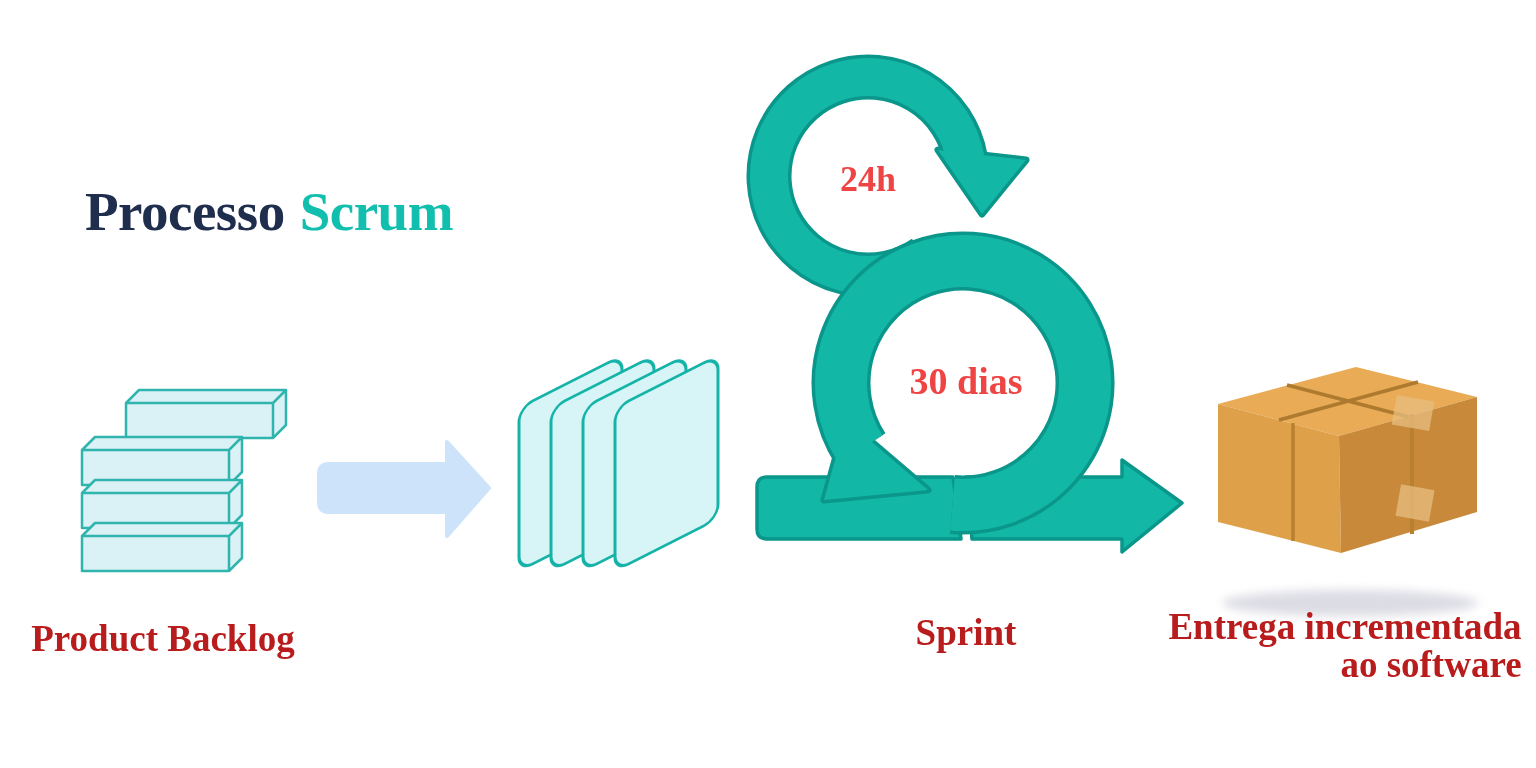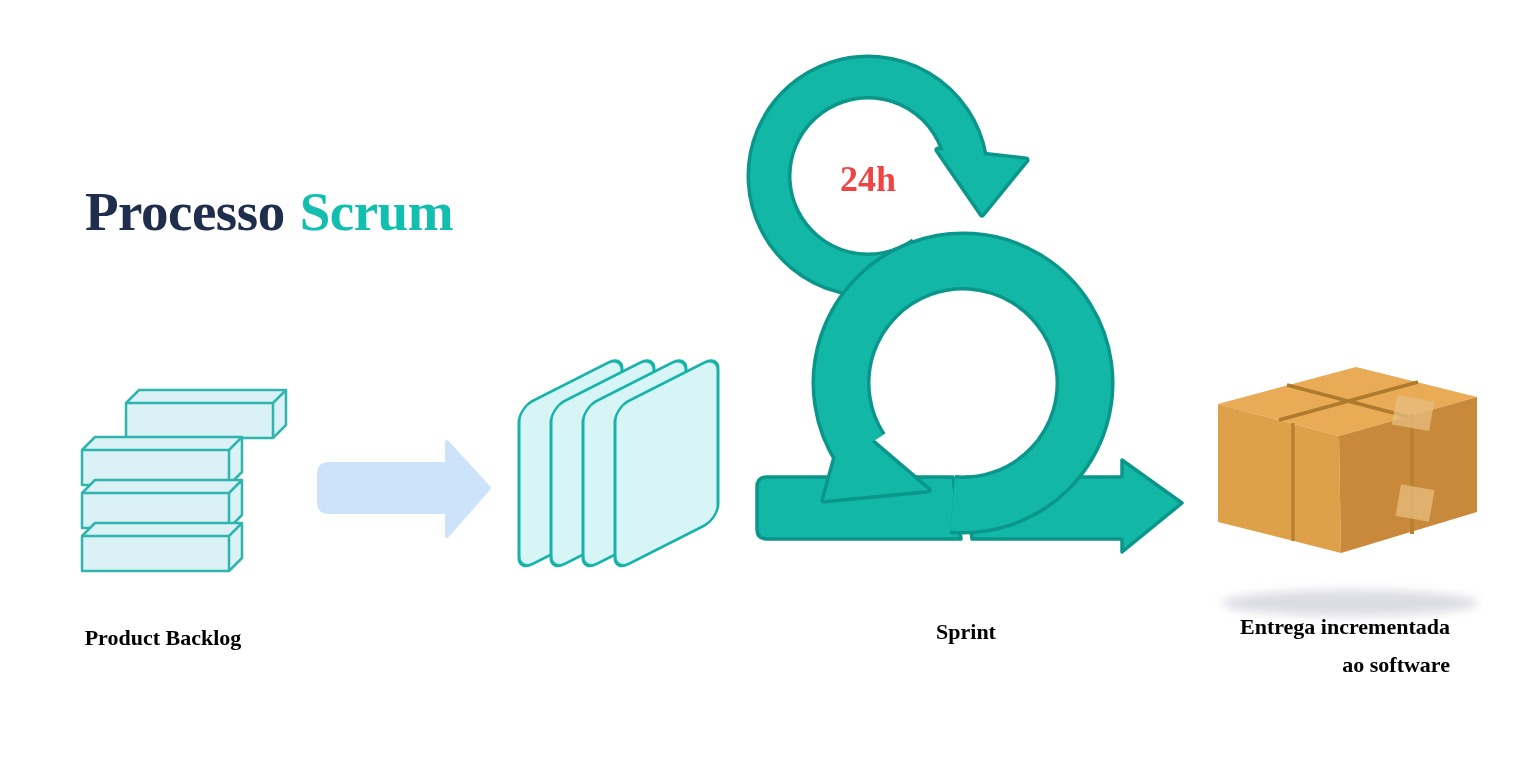--- a/index.html
+++ b/index.html
@@ -22,21 +22,21 @@
 
   .loop-label{
     position:absolute;transform:translate(-50%,-50%);
     color:#ef4444;font-weight:700;white-space:nowrap;
   }
   .loop-label.small{left:868px;top:179px;font-size:36px;}
   .loop-label.large{left:966px;top:381px;font-size:38px;}
 
   .cap{
     position:absolute;transform:translate(-50%,-50%);
-    color:#000000;font-size:22px;font-weight:600;white-space:nowrap;
+    color:#b91c1c;font-size:37px;font-weight:600;white-space:nowrap;
   }
   .cap.product{left:163px;top:638px;}
   .cap.sprintbk{left:620px;top:638px;}
   .cap.sprint{left:966px;top:632px;}
   .cap.delivery{left:1345px;top:646px;text-align:right;line-height:38px;}
 
   
   .brick{fill:#daf1f5;stroke:#2fb5ae;stroke-width:2.5;stroke-linejoin:round;}
   .card{fill:#d7f5f6;stroke:#16b3a9;stroke-width:3;}
   .blue-arrow{fill:#cde3fa;stroke:#cde3fa;stroke-width:4;stroke-linejoin:round;}
@@ -127,20 +127,21 @@
       <rect x="1394" y="398" width="38" height="30" fill="#e7bd80" opacity="0.75" transform="rotate(10 1413 413)"></rect>
       <rect x="1398" y="487" width="34" height="32" fill="#e7bd80" opacity="0.75" transform="rotate(10 1415 503)"></rect>
     </g>
   </svg>
 
   <div class="title">
     <span class="t-prefix">Processo</span><span class="t-highlight">Scrum</span>
   </div>
 
   <div class="loop-label small">24h</div>
+  <div class="loop-label large">30 dias</div>
 
   <div class="cap product">Product Backlog</div>
   <div class="cap sprint">Sprint</div>
   <div class="cap delivery">
     <div>Entrega incrementada</div>
     <div>ao software</div>
   </div>
 
 </div>
 

